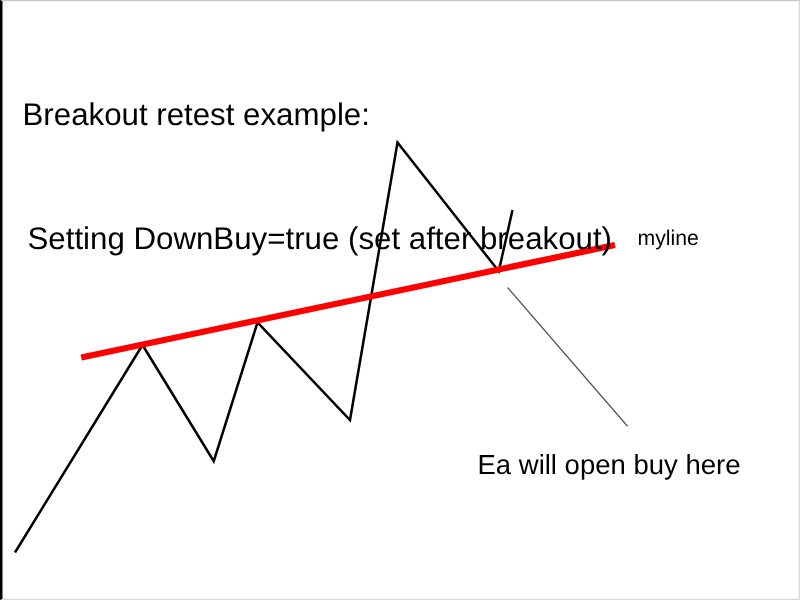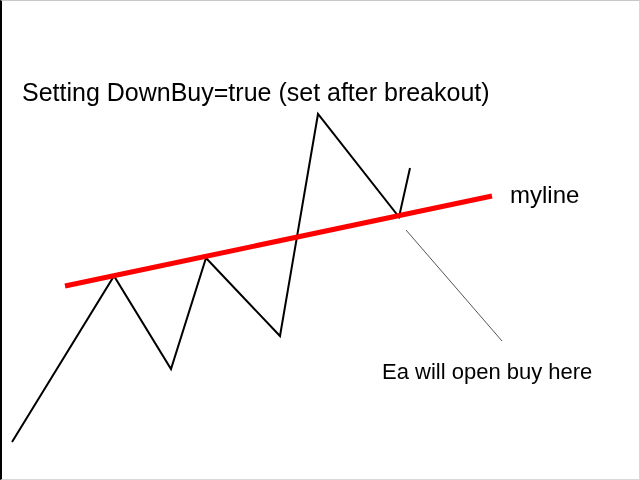--- a/index.html
+++ b/index.html
@@ -44,21 +44,21 @@
     white-space: pre;
   }
   .title-line-2 {
     padding-left: 4px;
     text-align: center;
   }
   .label-myline {
     position: absolute;
     left: 508px;
     top: 180px;
-    font-size: 24px;
+    font-size: 17px;
     color: #000000;
     white-space: nowrap;
   }
   .label-openbuy {
     position: absolute;
     left: 368px;
     top: 358px;
     font-size: 22px;
     color: #000000;
     white-space: nowrap;
@@ -71,20 +71,21 @@
 <div id="canvas">
 
   <svg id="chart-svg" viewBox="0 0 640 480" preserveAspectRatio="none">
     <polyline fill="none" stroke="#000000" stroke-width="2" stroke-linejoin="miter" stroke-linecap="butt" points="10,441 112,275 169,368 204,257 278,335 316,113 397,216 408,167"></polyline>
     <polyline fill="none" stroke="#ff0000" stroke-width="5" stroke-linecap="butt" points="63,285 490,195"></polyline>
     <polyline fill="none" stroke="#555555" stroke-width="1" stroke-linecap="butt" points="404,229 500,340"></polyline>
   </svg>
 
   <div class="text-layer">
     <div class="title-block">
+      <div>Breakout retest example:</div>
       <div class="title-line-2">Setting DownBuy=true (set after breakout)</div>
     </div>
 
     <div class="label-myline">myline</div>
 
     <div class="label-openbuy">Ea will open buy here</div>
   </div>
 
 </div>
 

